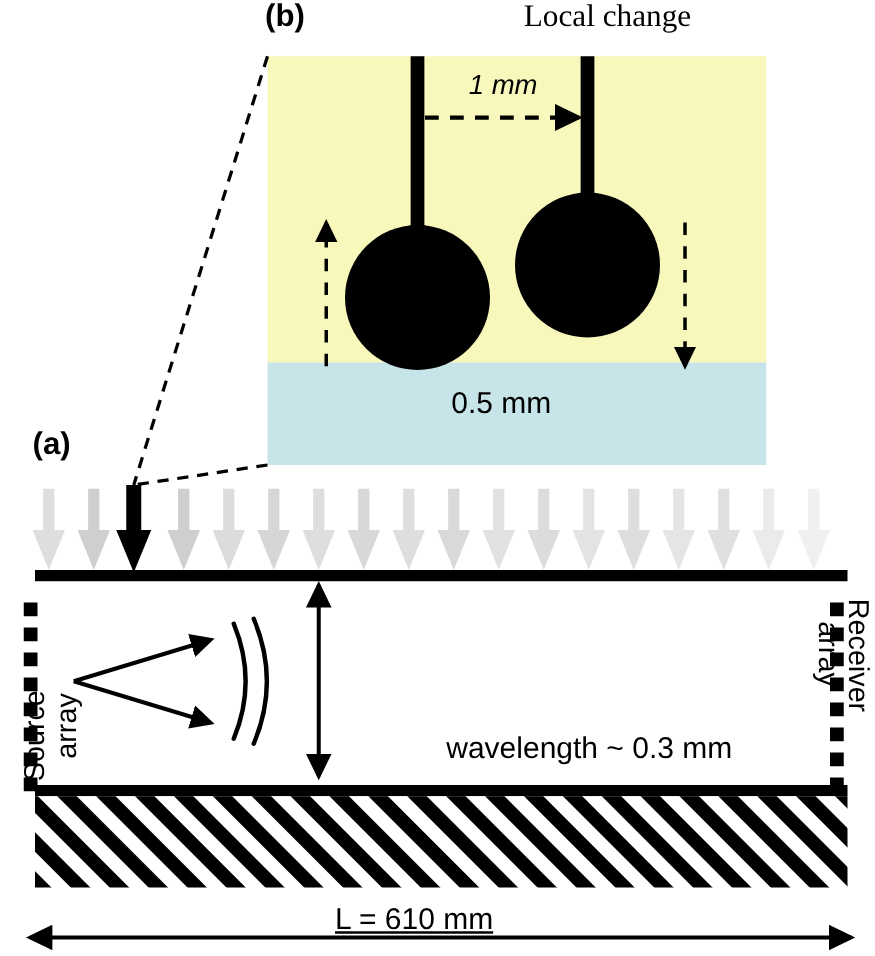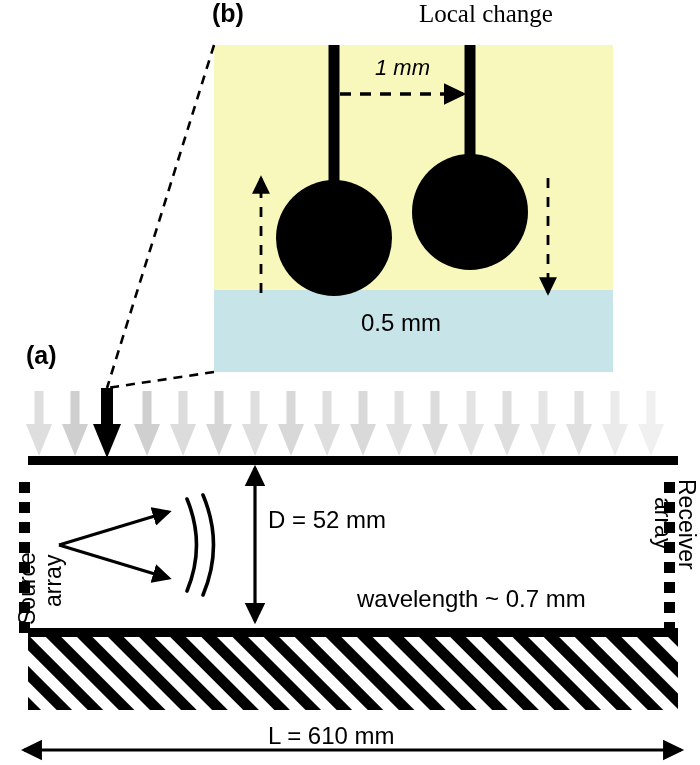--- a/index.html
+++ b/index.html
@@ -188,17 +188,16 @@
 
     <line x1="24" y1="750" x2="681" y2="750" stroke="#000" stroke-width="3.2" marker-start="url(#solidArrowStart)" marker-end="url(#solidArrow)"></line>
   </svg>
 
   <div class="txt rot-ccw" style="left:16px;top:625px;">Source</div>
   <div class="txt rot-ccw" style="left:42px;top:607px;">array</div>
 
   <div class="txt rot-cw" style="left:698px;top:479px;">Receiver</div>
   <div class="txt rot-cw" style="left:674px;top:497px;">array</div>
 
-  <div class="txt dim" style="left:268px;top:508px;">D = 52 mm</div>
-  <div class="txt dim" style="left:357px;top:587px;">wavelength ~ 0.7 mm</div>
-  <div class="txt dim" style="left:268px;top:724px;">L = 610 mm</div>
+  <div class="txt dim" style="left:357px;top:587px;">wavelength ~ 0.3 mm</div>
+  <div class="txt dim" style="left:268px;top:724px;text-decoration:underline;">L = 610 mm</div>
 
 </div>
 
 </body></html>

